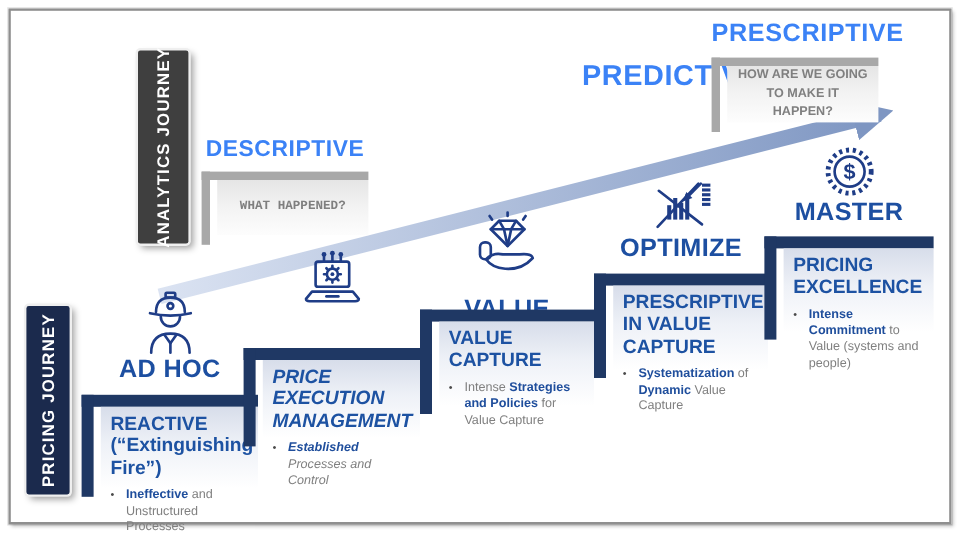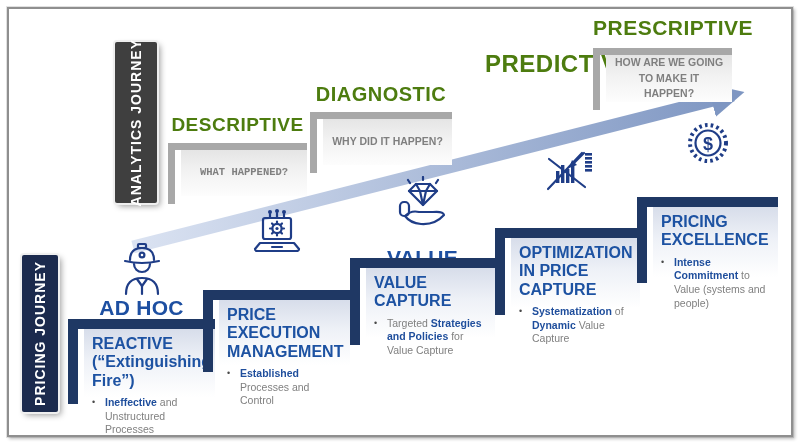--- a/index.html
+++ b/index.html
@@ -8,21 +8,21 @@
   .frame{position:absolute;left:7px;top:7px;right:7px;bottom:7px;border:2px solid #8f8f8f;
          box-shadow:2px 2px 3px rgba(0,0,0,.25),0 0 0 1px #e3e3e3;}
   
   .vlabel{position:absolute;display:flex;align-items:center;justify-content:center;border-radius:2px;
           box-shadow:0 0 0 2px #efefef,3px 3px 6px rgba(0,0,0,.4);}
   .vlabel span{writing-mode:vertical-rl;transform:rotate(180deg);color:#fff;font-weight:bold;
           font-size:14px;letter-spacing:1px;white-space:nowrap;}
   .analytics-label{left:115px;top:42px;width:42px;height:161px;background:#3f3f3f;}
   .pricing-label{left:22px;top:255px;width:36px;height:157px;background:#1b2a4d;}
   
-  .a-title{position:absolute;text-align:center;color:#4d7c0f;font-weight:bold;letter-spacing:.5px;}
+  .a-title{position:absolute;text-align:center;color:#3b82f6;font-weight:bold;letter-spacing:.5px;}
   .a-bracket{position:absolute;border-top:7px solid #a8a8a8;border-left:7px solid #a8a8a8;
              padding:0 0 8px 6px;box-sizing:border-box;}
   .a-box{background:linear-gradient(180deg,#e5e5e5 0%,#f2f2f2 45%,#fdfdfd 100%);
          display:flex;align-items:center;justify-content:center;text-align:center;
          color:#7f7f7f;font-weight:bold;font-size:10.5px;line-height:1.5;padding:2px 8px;box-sizing:border-box;}
   
   .p-icon{position:absolute;display:flex;justify-content:center;}
   .p-title{position:absolute;text-align:center;color:#1d4fa1;font-weight:bold;font-size:21px;letter-spacing:.3px;}
   .p-bracket{position:absolute;border-top:10px solid #1f3864;border-left:10px solid #1f3864;
              padding:0 0 7px 6px;box-sizing:border-box;}
@@ -61,24 +61,20 @@
   </div>
   <div class="vlabel pricing-label">
     <span>PRICING JOURNEY</span>
   </div>
 
   <div class="a-title" style="left:168px;top:114px;width:139px;font-size:19px;">DESCRIPTIVE</div>
   <div class="a-bracket" style="left:168px;top:143px;width:139px;">
     <div class="a-box" style="height:46px;font-family:Liberation Mono, monospace;">WHAT HAPPENED?</div>
   </div>
 
-  <div class="a-title" style="left:310px;top:83px;width:142px;font-size:20px;">DIAGNOSTIC</div>
-  <div class="a-bracket" style="left:310px;top:112px;width:142px;">
-    <div class="a-box" style="height:46px;">WHY DID IT HAPPEN?</div>
-  </div>
 
   <div class="a-title" style="left:485px;top:50px;width:137px;font-size:24px;">PREDICTIVE</div>
 
   <div class="a-title" style="left:593px;top:16px;width:139px;font-size:21px;">PRESCRIPTIVE</div>
   <div class="a-bracket" style="left:593px;top:48px;width:139px;">
     <div class="a-box" style="height:47px;">HOW ARE WE GOING TO MAKE IT HAPPEN?</div>
   </div>
 
   <div class="p-icon" style="left:68px;top:242px;width:147px;">
     <svg width="48" height="54" viewBox="0 0 48 54">
@@ -86,21 +82,21 @@
       <path class="st" d="M12 18 Q12 6 24 6 Q36 6 36 18"></path>
       <path class="st" d="M7 19 Q24 23 41 19"></path>
       <circle class="st" cx="24" cy="13" r="2.4"></circle>
       <path class="st" d="M16 22 a8 8 0 0 0 16 0"></path>
       <path class="st" d="M8 52 Q8 36 24 36 Q40 36 40 52"></path>
       <path class="st" d="M19 37 L24 44 L29 37"></path>
       <path class="st" d="M24 44 v8"></path>
     </svg>
   </div>
   <div class="p-title" style="left:68px;top:296px;width:147px;">AD HOC</div>
-  <div class="p-bracket" style="left:68px;top:319px;width:147px;">
+  <div class="p-bracket" style="left:68px;top:329px;width:147px;">
     <div class="p-box" style="height:68px;">
       <div class="p-head">REACTIVE (“Extinguishing Fire”)</div>
       <div class="bullet">
         <span class="b-dot">•</span>
         <span class="b-text"><span class="seg em">Ineffective</span><span class="seg"> and Unstructured Processes</span></span>
       </div>
     </div>
   </div>
 
   <div class="p-icon" style="left:203px;top:208px;width:147px;">
@@ -111,21 +107,21 @@
       <path class="st" d="M19 6 v4 M26 5 v5 M33 6 v4"></path>
       <rect class="st" x="12" y="10" width="28" height="21" rx="2"></rect>
       <circle class="st" cx="26" cy="20.5" r="4.6"></circle>
       <circle class="fl" cx="26" cy="20.5" r="1.6"></circle>
       <path class="st" d="M26 13.5 v2 M26 25.5 v2 M19 20.5 h2 M31 20.5 h2 M21 15.5 l1.4 1.4 M29.6 24.1 l1.4 1.4 M31 15.5 l-1.4 1.4 M22.4 24.1 L21 25.5"></path>
       <path class="st" d="M9 35 H43 L48 41 Q48 43 45 43 H7 Q4 43 4 41 Z"></path>
       <path class="st" d="M21 39 h10"></path>
     </svg>
   </div>
   <div class="p-bracket" style="left:203px;top:290px;width:147px;">
-    <div class="p-box" style="height:65px;">
+    <div class="p-box" style="height:65px;font-style:italic;">
       <div class="p-head">PRICE EXECUTION MANAGEMENT</div>
       <div class="bullet">
         <span class="b-dot">•</span>
         <span class="b-text"><span class="seg em">Established</span><span class="seg"> Processes and Control</span></span>
       </div>
     </div>
   </div>
 
   <div class="p-icon" style="left:350px;top:176px;width:145px;">
     <svg width="56" height="52" viewBox="0 0 56 52">
@@ -135,21 +131,21 @@
       <rect class="st" x="5" y="26" width="9" height="14" rx="4"></rect>
       <path class="st" d="M10 40 Q16 34 24 36 L38 36 Q48 35 49 39 Q40 49 26 48 Q15 47 10 40 Z"></path>
     </svg>
   </div>
   <div class="p-title" style="left:350px;top:246px;width:145px;">VALUE</div>
   <div class="p-bracket" style="left:350px;top:258px;width:145px;">
     <div class="p-box" style="height:70px;">
       <div class="p-head">VALUE CAPTURE</div>
       <div class="bullet">
         <span class="b-dot">•</span>
-        <span class="b-text"><span class="seg">Targeted </span><span class="seg em">Strategies and Policies</span><span class="seg"> for Value Capture</span></span>
+        <span class="b-text"><span class="seg">Intense </span><span class="seg em">Strategies and Policies</span><span class="seg"> for Value Capture</span></span>
       </div>
     </div>
   </div>
 
   <div class="p-icon" style="left:495px;top:147px;width:145px;">
     <svg width="54" height="48" viewBox="0 0 54 48">
       <rect class="fl" x="15" y="24" width="3.4" height="12"></rect>
       <rect class="fl" x="20" y="18" width="3.4" height="18"></rect>
       <rect class="fl" x="25" y="22" width="3.4" height="14"></rect>
       <rect class="fl" x="30" y="15" width="3.4" height="21"></rect>
@@ -157,37 +153,39 @@
       <path class="st" d="M43 6 L31 18"></path>
       <path class="fl" d="M28 21 L36 18 L31 13 Z"></path>
       <path class="st" d="M8 12 L44 40"></path>
       <rect class="fl" x="44" y="6" width="7" height="2.6"></rect>
       <rect class="fl" x="44" y="10" width="7" height="2.6"></rect>
       <rect class="fl" x="44" y="14" width="7" height="2.6"></rect>
       <rect class="fl" x="44" y="18" width="7" height="2.6"></rect>
       <rect class="fl" x="44" y="22" width="7" height="2.6"></rect>
     </svg>
   </div>
+  <div class="p-title" style="left:495px;top:195px;width:145px;">OPTIMIZE</div>
   <div class="p-bracket" style="left:495px;top:228px;width:145px;">
     <div class="p-box" style="height:70px;">
-      <div class="p-head">OPTIMIZATION IN PRICE CAPTURE</div>
+      <div class="p-head">PRESCRIPTIVE IN VALUE CAPTURE</div>
       <div class="bullet">
         <span class="b-dot">•</span>
         <span class="b-text"><span class="seg em">Systematization</span><span class="seg"> of </span><span class="seg em">Dynamic</span><span class="seg"> Value Capture</span></span>
       </div>
     </div>
   </div>
 
   <div class="p-icon" style="left:637px;top:118px;width:141px;">
     <svg width="50" height="50" viewBox="0 0 50 50">
       <circle cx="25" cy="25" r="18" fill="none" stroke="#1f3d87" stroke-width="4" stroke-dasharray="2.6 3.2"></circle>
       <circle class="st" cx="25" cy="25" r="12.5" stroke-width="2.6"></circle>
       <text x="25" y="31.5" text-anchor="middle" font-family="Liberation Sans, sans-serif" font-size="18" font-weight="bold" fill="#1f3d87">$</text>
     </svg>
   </div>
+  <div class="p-title" style="left:637px;top:165px;width:141px;">MASTER</div>
   <div class="p-bracket" style="left:637px;top:197px;width:141px;padding-bottom:6px;">
     <div class="p-box" style="height:70px;">
       <div class="p-head">PRICING EXCELLENCE</div>
       <div class="bullet">
         <span class="b-dot">•</span>
         <span class="b-text"><span class="seg em">Intense Commitment</span><span class="seg"> to Value (systems and people)</span></span>
       </div>
     </div>
   </div>
 

